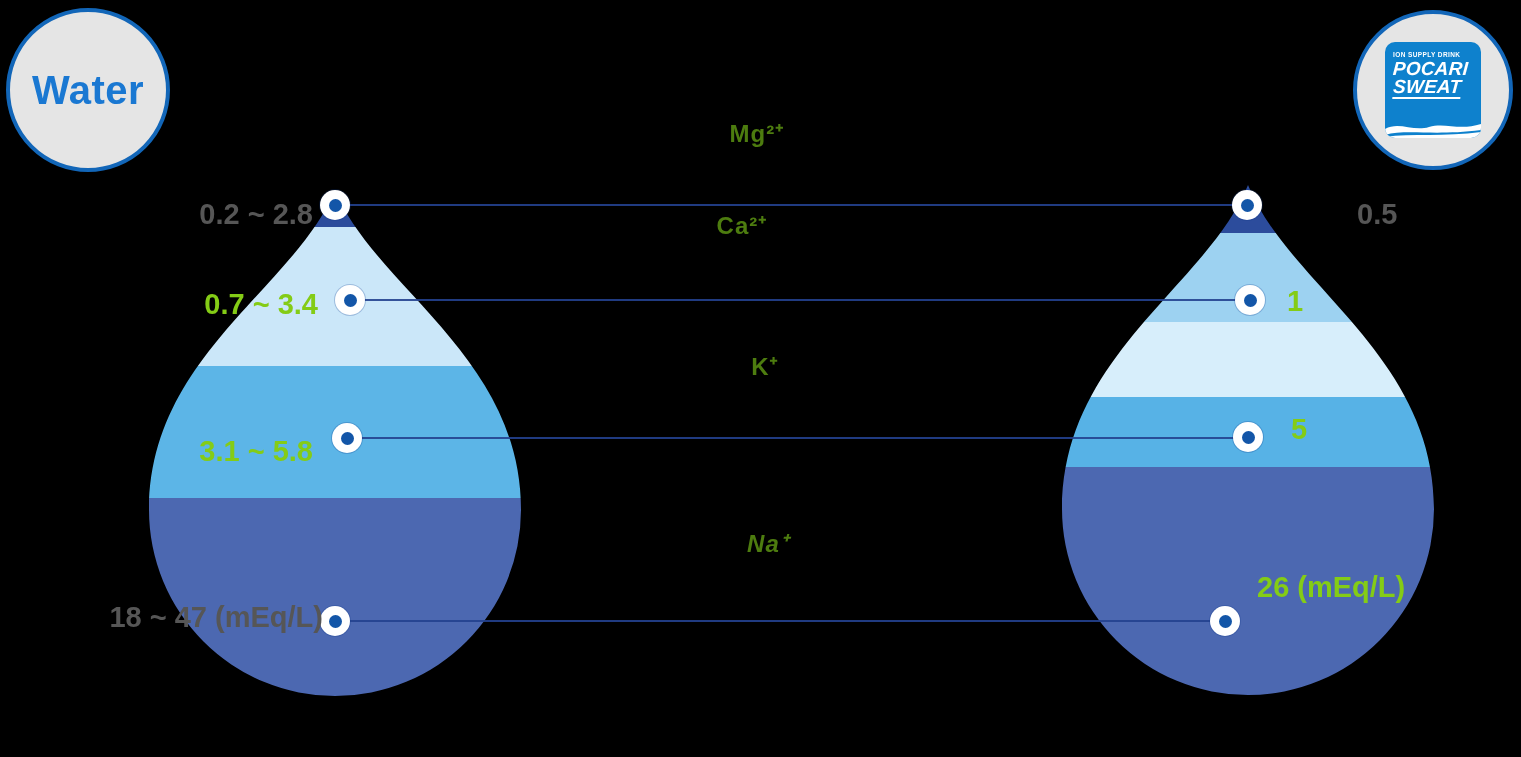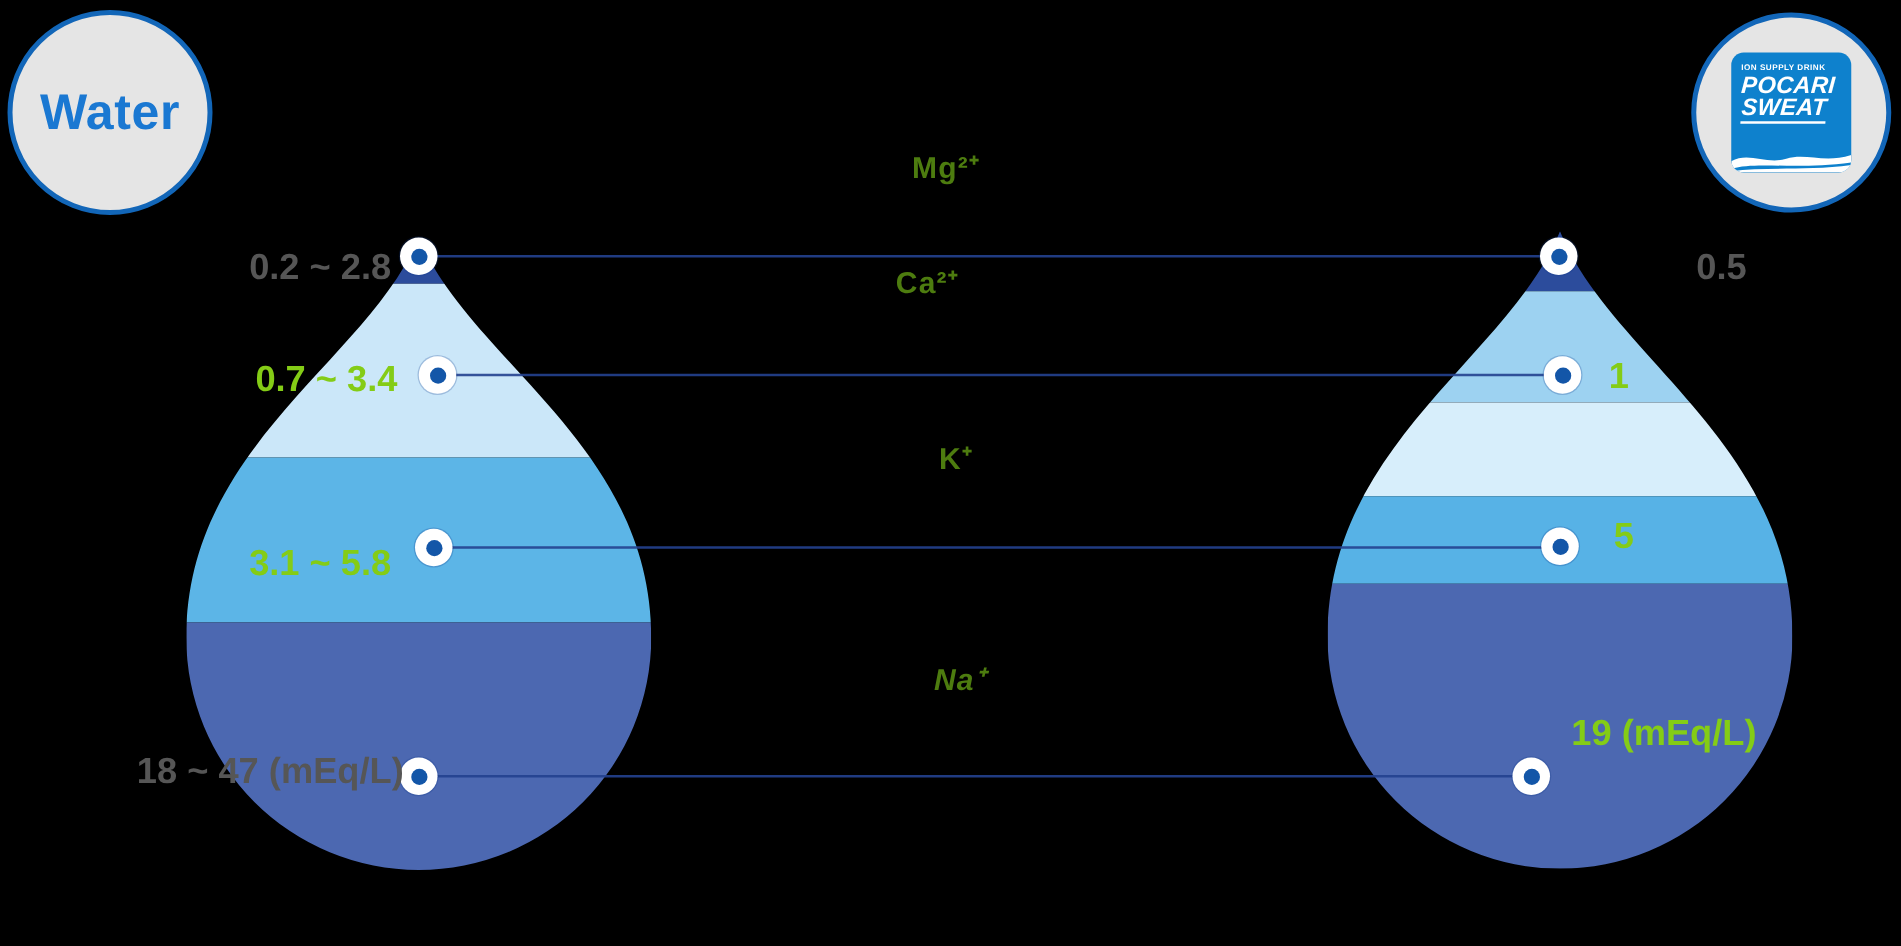--- a/index.html
+++ b/index.html
@@ -147,13 +147,13 @@
 <div class="ion-label" style="left:768px; top:526px;font-style:italic;">Na⁺</div>
 
 <div class="val val-gray" style="right:1208px; top:198px;">0.2 ~ 2.8</div>
 <div class="val val-dark" style="right:1203px; top:288px;">0.7 ~ 3.4</div>
 <div class="val val-dark" style="right:1208px; top:416px;margin-top:19px;">3.1 ~ 5.8</div>
 <div class="val val-gray" style="right:1198px; top:573px;margin-top:28px;">18 ~ 47 (mEq/L)</div>
 
 <div class="val val-gray" style="left:1357px; top:198px;">0.5</div>
 <div class="val val-dark" style="left:1287px; top:285px;">1</div>
 <div class="val val-dark" style="left:1291px; top:413px;">5</div>
-<div class="val val-dark" style="left:1257px; top:571px;">19 (mEq/L)</div>
+<div class="val val-dark" style="left:1257px; top:571px;">26 (mEq/L)</div>
 
 </body></html>

